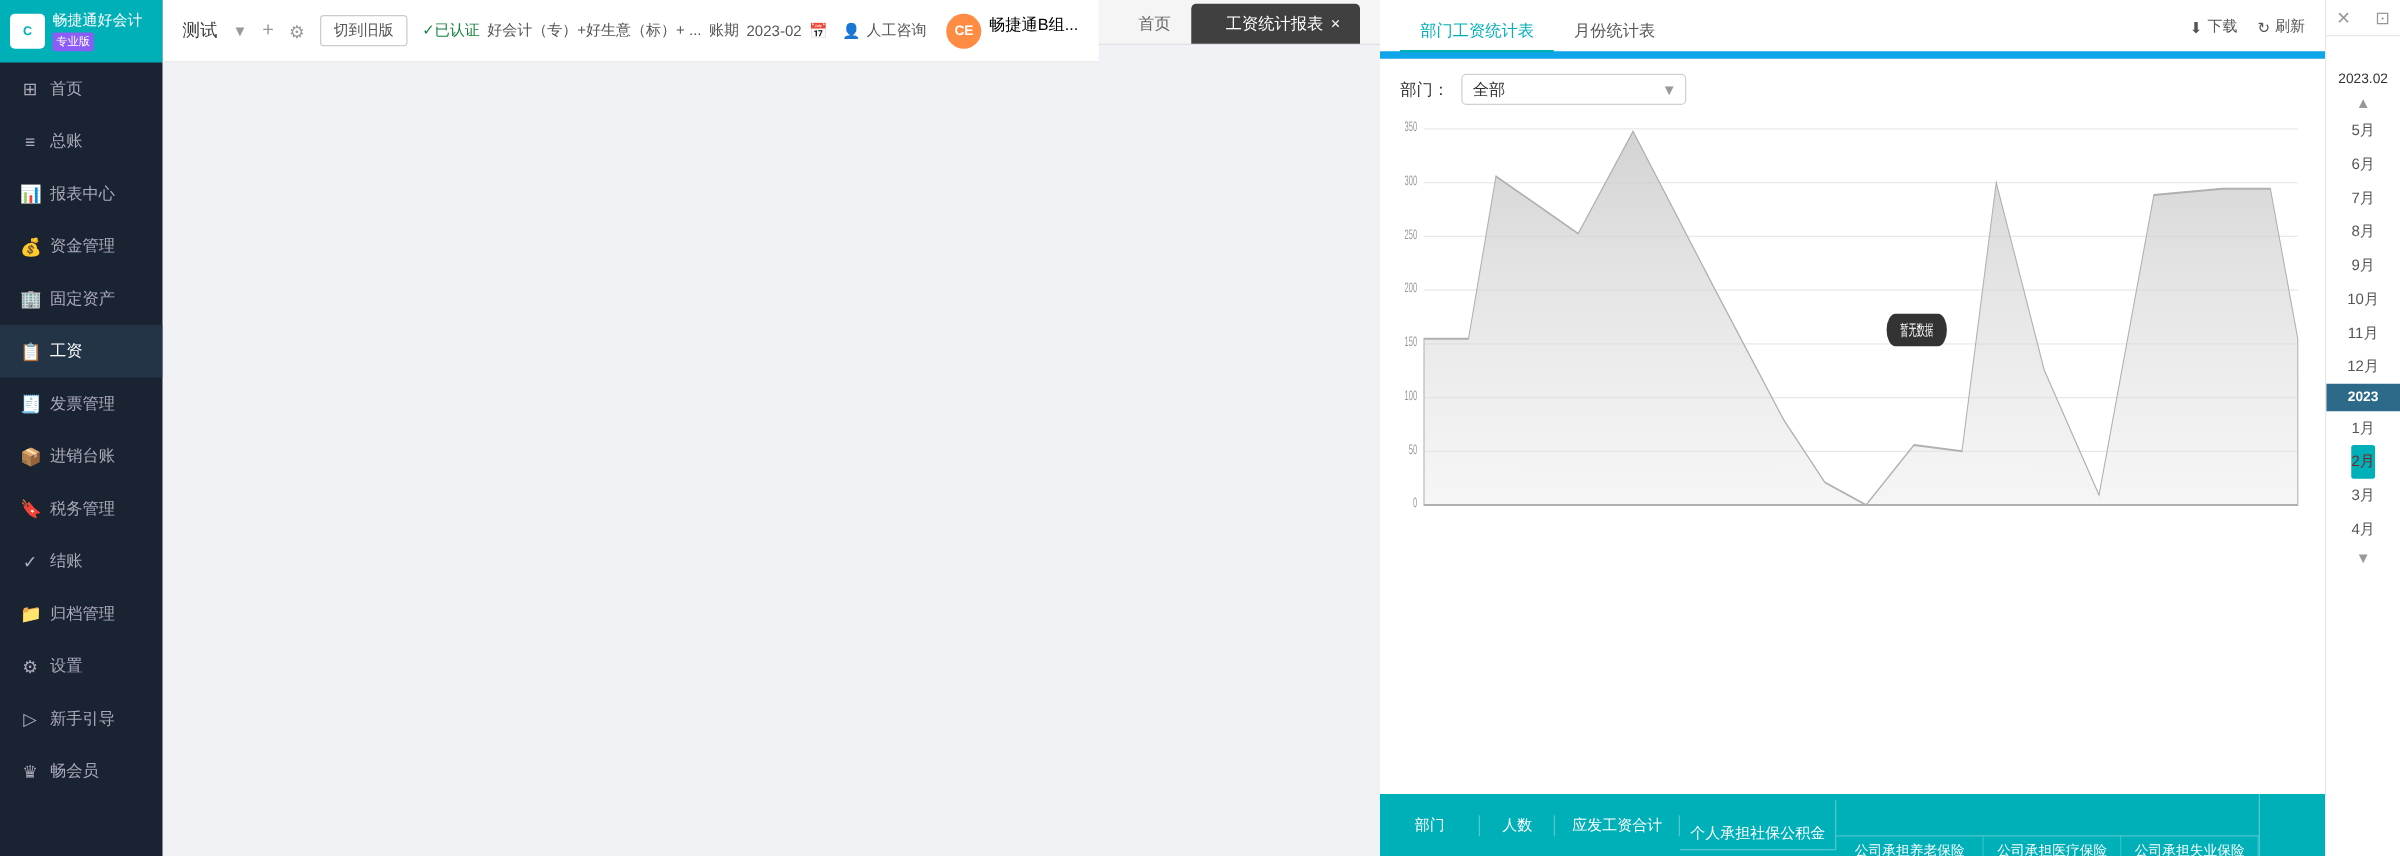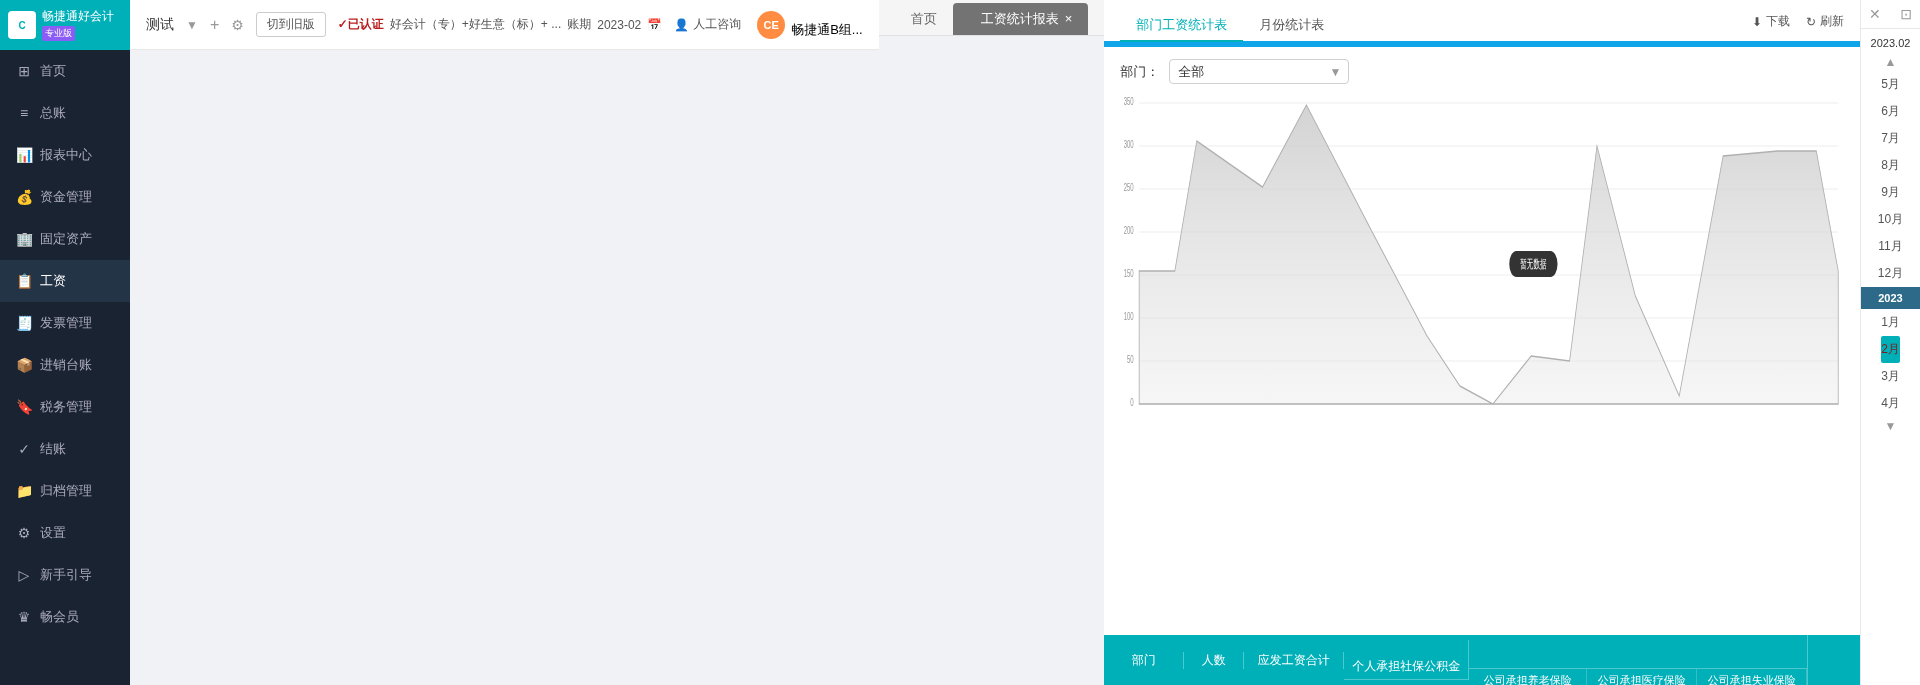--- a/index.html
+++ b/index.html
@@ -77,45 +77,45 @@
     .topbar-switch-btn {
       border: 1px solid #ccc;
       background: white;
       padding: 3px 10px;
       border-radius: 3px;
       cursor: pointer;
       font-size: 12px;
       color: #555;
     }
     .topbar-status { display: flex; align-items: center; gap: 6px; color: #555; font-size: 12px; }
-    .status-certified { color: #b91c1c; font-weight: bold; }
+    .status-certified { color: #15803d; }
     .topbar-right { margin-left: auto; display: flex; align-items: center; gap: 16px; }
     .topbar-help { color: #555; font-size: 12px; cursor: pointer; display: flex; align-items: center; gap: 4px; }
-    .topbar-user { display: flex; align-items: flex-end; gap: 6px; cursor: pointer; }
+    .topbar-user { display: flex; align-items: flex-start; gap: 6px; cursor: pointer; }
     .user-avatar { width: 28px; height: 28px; border-radius: 50%; background: #ff8c42; display: flex; align-items: center; justify-content: center; color: white; font-size: 11px; font-weight: bold; }
 
     
     .tabs-bar {
       background: #f5f5f5;
       padding: 0 16px;
       display: flex;
       align-items: flex-end;
       height: 36px;
       border-bottom: 1px solid #e0e0e0;
       flex-shrink: 0;
     }
     .tab-item {
       padding: 7px 16px;
       cursor: pointer;
       font-size: 13px;
       color: #666;
       border-radius: 4px 4px 0 0;
     }
     .tab-item.active {
-      background: #737373;
+      background: #404040;
       color: white;
       padding-left: 28px;
     }
     .tab-close { margin-left: 6px; cursor: pointer; }
 
     
     .content {
       flex: 1;
       display: flex;
       overflow: hidden;
@@ -270,20 +270,21 @@
       cursor: pointer;
       color: #999;
       font-size: 14px;
     }
     .date-year-nav {
       display: flex;
       flex-direction: column;
       align-items: center;
       width: 100%;
       padding: 4px 0;
+      margin-top: 20px;
     }
     .date-year-label {
       font-size: 11px;
       color: #333;
       padding: 4px 0;
       text-align: center;
     }
     .date-nav-btn {
       cursor: pointer;
       color: #999;

